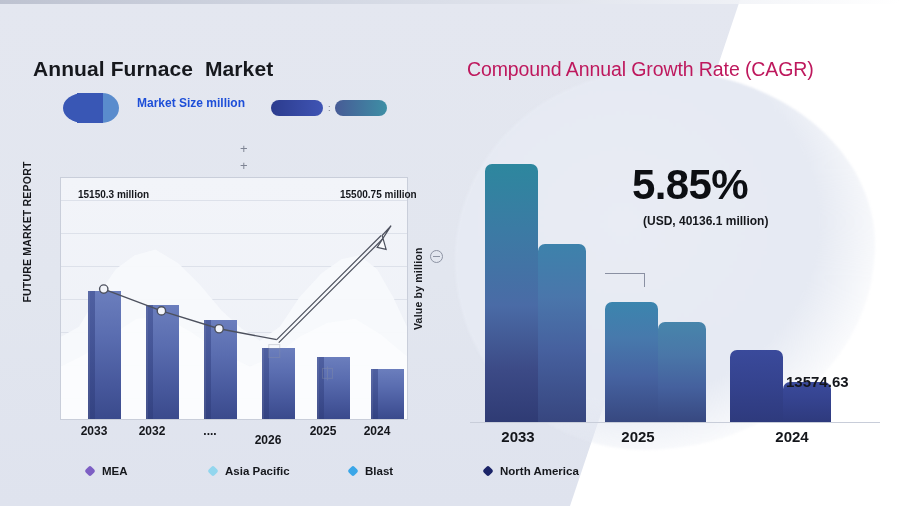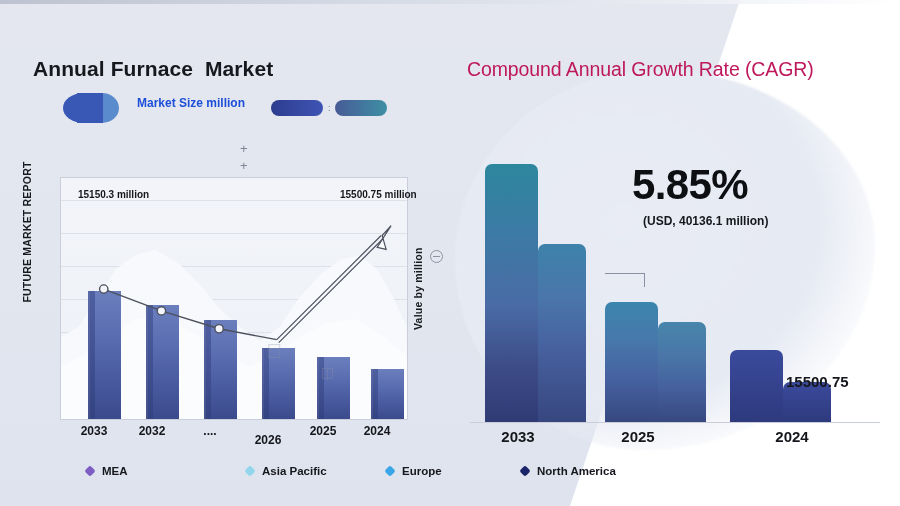--- a/index.html
+++ b/index.html
@@ -393,38 +393,38 @@
   <div class="rbar" style="left:658px; width:48px; height:100px;
               background:linear-gradient(180deg,#4785ab 0%, #4a77a8 32%, #45619e 65%, #374880 100%);"></div>
 
   <div class="rbar" style="left:730px; width:53px; height:72px;
               background:linear-gradient(180deg,#3a4a9b 0%, #35438f 45%, #2e3a7d 100%);"></div>
   <div class="rbar" style="left:783px; width:48px; height:40px;
               background:linear-gradient(180deg,#3a4a9b 0%, #35438f 45%, #2e3a7d 100%);"></div>
 
   <div class="baseline"></div>
 
-  <div class="val-right">15500.75</div>
+  <div class="val-right">13574.63</div>
 
   <div class="xlab-right" style="left:483px; width:70px;">2033</div>
   <div class="xlab-right" style="left:603px; width:70px;">2025</div>
   <div class="xlab-right" style="left:757px; width:70px;">2024</div>
 
   <div class="legend">
-    <div class="legend-item" style="width:160px">
+    <div class="legend-item" style="width:123px">
       <span class="legend-dot" style="background:#7d5fc4"></span>
       <span>MEA</span>
     </div>
     <div class="legend-item" style="width:140px">
       <span class="legend-dot" style="background:#92d6ee"></span>
       <span>Asia Pacific</span>
     </div>
     <div class="legend-item" style="width:135px">
       <span class="legend-dot" style="background:#3aa6e8"></span>
-      <span>Europe</span>
+      <span>Blast</span>
     </div>
     <div class="legend-item">
       <span class="legend-dot" style="background:#1b2468"></span>
       <span>North America</span>
     </div>
   </div>
 
 </div>
 
 </body></html>

